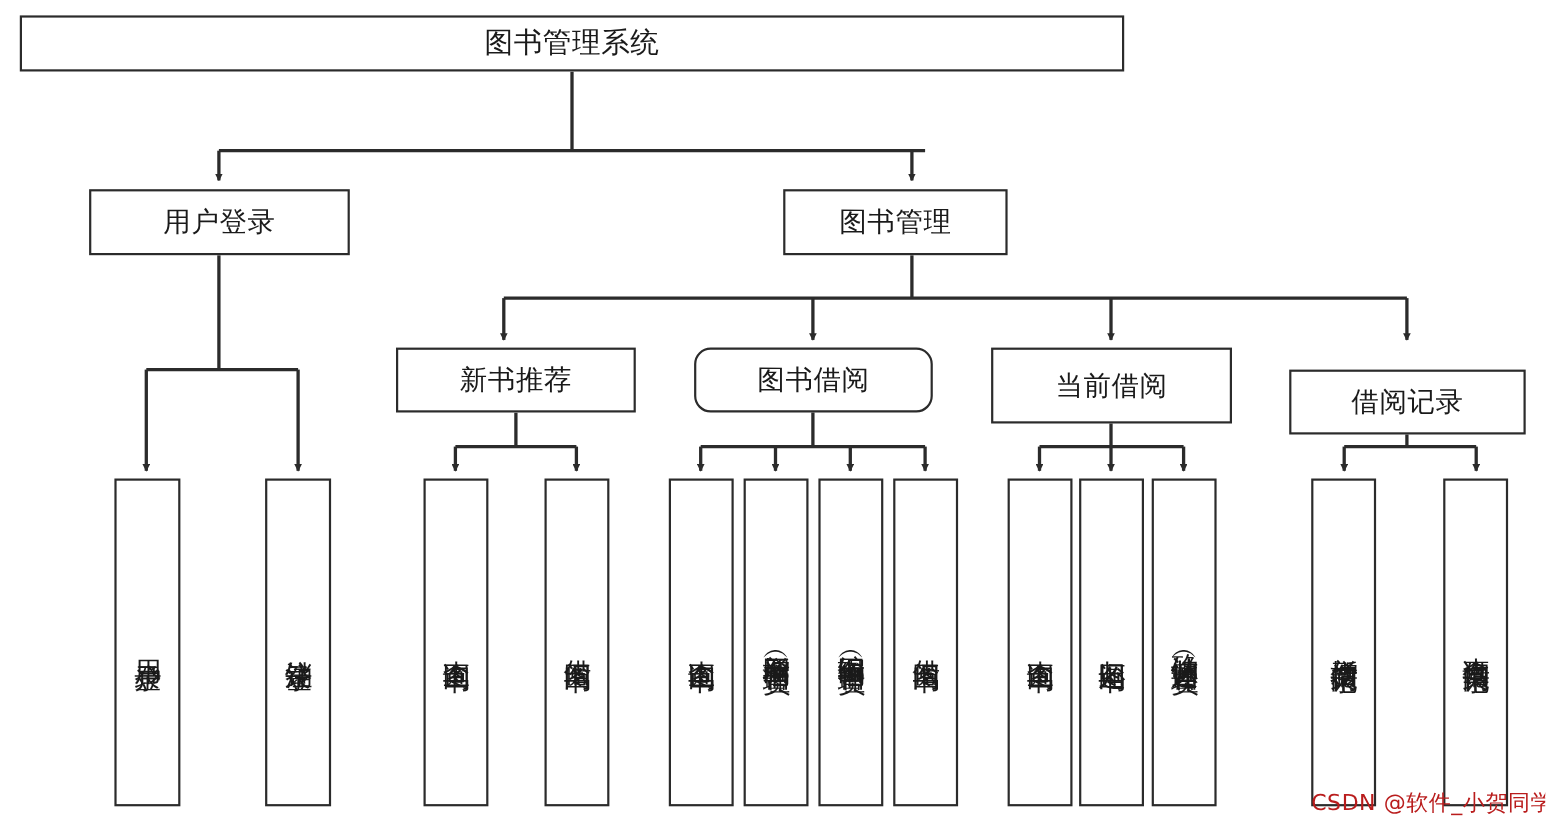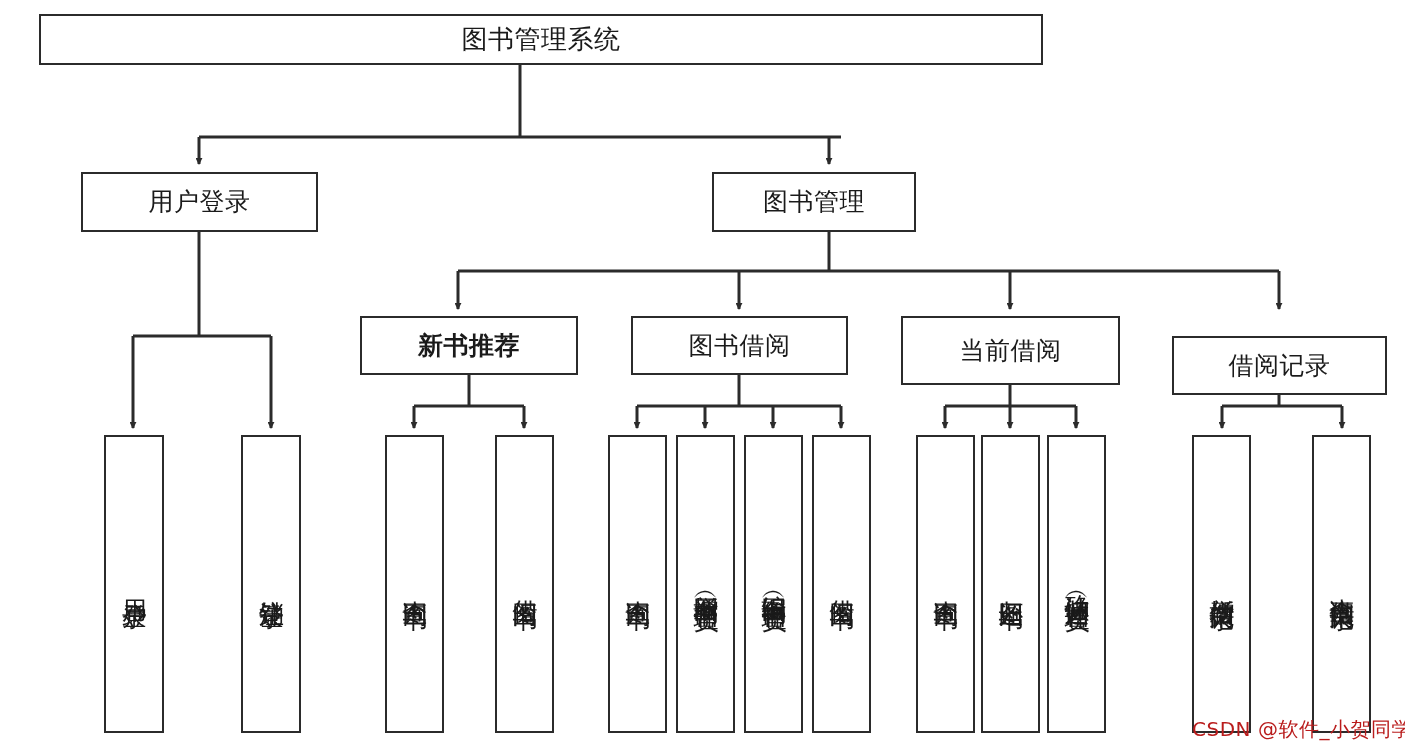--- a/index.html
+++ b/index.html
@@ -122,37 +122,37 @@
       <path d="M 1010 406 L 1010 428" marker-end="url(#arrow)"></path>
       <path d="M 1076 406 L 1076 428" marker-end="url(#arrow)"></path>
 
       <path d="M 1279 375 L 1279 406"></path>
       <path d="M 1222 406 L 1342 406"></path>
       <path d="M 1222 406 L 1222 428" marker-end="url(#arrow)"></path>
       <path d="M 1342 406 L 1342 428" marker-end="url(#arrow)"></path>
     </g>
   </svg>
 
-  <div class="node root h" style="left:18px; top:14px; width:1004px; height:51px;margin-left:21px;">
+  <div class="node root h" style="left:18px; top:14px; width:1004px; height:51px;">
     <span class="node-label">图书管理系统</span>
   </div>
 
   <div class="node h" style="left:81px; top:172px; width:237px; height:60px;">
     <span class="node-label">用户登录</span>
   </div>
 
   <div class="node h" style="left:712px; top:172px; width:204px; height:60px;">
     <span class="node-label">图书管理</span>
   </div>
 
-  <div class="node h" style="left:360px; top:316px; width:218px; height:59px;font-weight:bold;">
+  <div class="node h" style="left:360px; top:316px; width:218px; height:59px;">
     <span class="node-label">新书推荐</span>
   </div>
 
-  <div class="node h" style="left:631px; top:316px; width:217px; height:59px;">
+  <div class="node h" style="left:631px; top:316px; width:217px; height:59px;border-radius:15px;">
     <span class="node-label">图书借阅</span>
   </div>
 
   <div class="node h" style="left:901px; top:316px; width:219px; height:69px;">
     <span class="node-label">当前借阅</span>
   </div>
 
   <div class="node h" style="left:1172px; top:336px; width:215px; height:59px;">
     <span class="node-label">借阅记录</span>
   </div>

